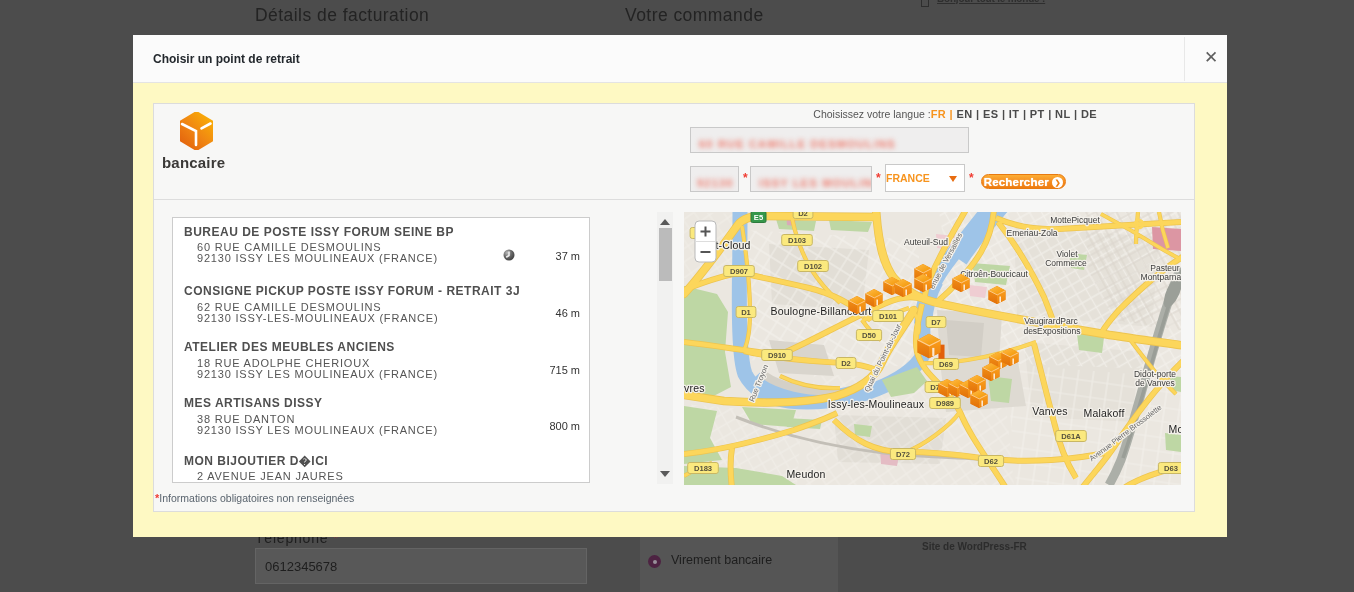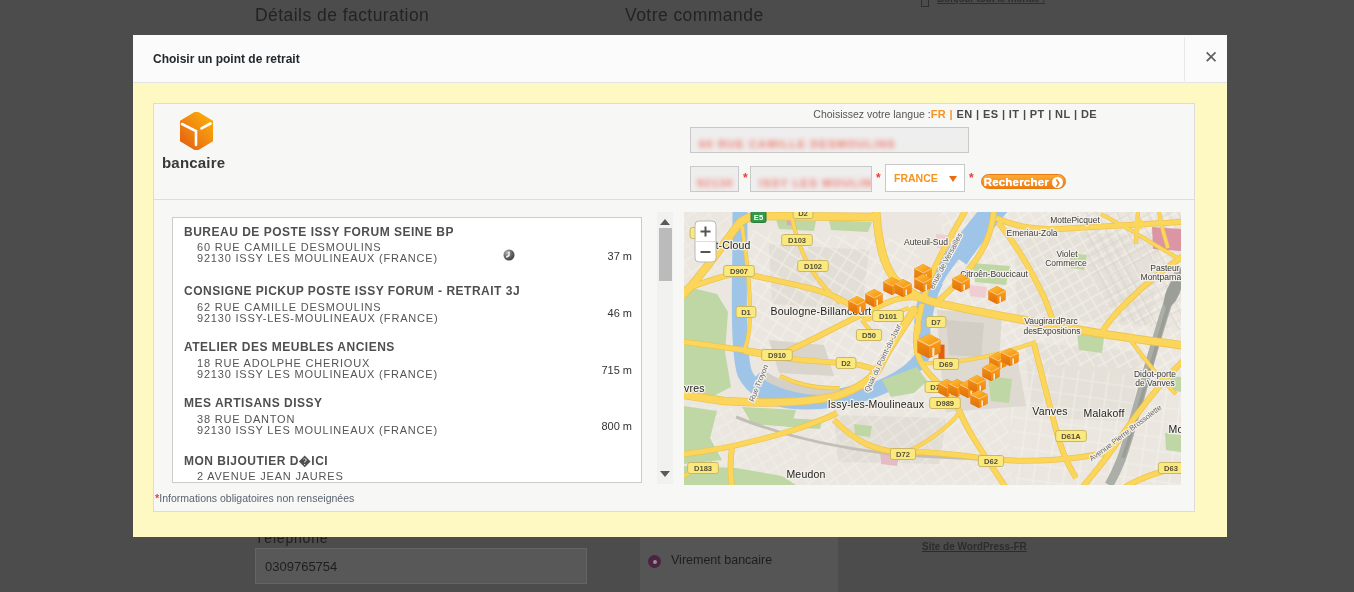--- a/index.html
+++ b/index.html
@@ -21,27 +21,27 @@
 
 #lang{left:0px;top:4px;width:943px;text-align:right;font-size:10.5px;color:#555;}
 #lang b{font-size:11px;color:#4a4a4a;letter-spacing:0.4px;}
 #lang .or{color:#f7941e;}
 
 .inp{background:#efeeee;border:1px solid #c9c9c9;box-sizing:border-box;overflow:hidden;}
 .blur{filter:blur(2.4px);color:#ee7b6d;font-size:11px;font-weight:bold;white-space:nowrap;letter-spacing:1.2px;}
 #addr{left:536px;top:23px;width:279px;height:26px;padding:6px 8px;}
 #zip{left:536px;top:62px;width:49px;height:26px;padding:6px 6px;}
 #city{left:596px;top:62px;width:122px;height:26px;padding:6px 8px;}
-#country{left:731px;top:60px;width:80px;height:28px;background:#fff;border:1px solid #c9c9c9;box-sizing:border-box;color:#f7941e;font-weight:bold;font-size:10.5px;line-height:26px;padding-left:8px;}
+#country{left:731px;top:60px;width:80px;height:28px;background:#fff;border:1px solid #c9c9c9;box-sizing:border-box;color:#f7941e;font-weight:bold;font-size:10.5px;line-height:26px;}
 #country .tri{position:absolute;right:7px;top:11px;width:0;height:0;border-left:4.5px solid transparent;border-right:4.5px solid transparent;border-top:6px solid #e86c10;}
 .star{color:#f03c32;font-size:12px;font-weight:bold;}
 #btn{left:827px;top:70px;width:85px;height:15px;border-radius:8px;background:linear-gradient(#fcae35,#f58a1f 55%,#ee7c0e);border:1px solid #e87a10;color:#fff;font-size:11.5px;font-weight:bold;letter-spacing:0.2px;text-align:center;line-height:14.5px;box-sizing:border-box;text-shadow:0 0 1px #fff;}
 #btn .circ{display:inline-block;width:11px;height:11px;border-radius:50%;background:#fff;color:#ef7f10;font-size:7px;line-height:11px;font-weight:bold;vertical-align:-1.5px;overflow:hidden;}
 
-#list{left:39px;top:182px;width:470px;height:266px;background:#fff;border:1px solid #ccc;box-sizing:border-box;overflow:hidden;}
+#list{left:39px;top:182px;width:418px;height:266px;background:#fff;border:1px solid #ccc;box-sizing:border-box;overflow:hidden;}
 .it-t{font-size:12px;font-weight:bold;color:#4f4f4f;letter-spacing:0.5px;white-space:nowrap;}
 .it-a{font-size:11px;color:#555;letter-spacing:0.8px;white-space:nowrap;line-height:10.5px;}
 .it-d{font-size:11px;color:#333;}
 
 #sbar{left:524px;top:177px;width:16px;height:272px;background:#f1f1f0;}
 #sthumb{left:526px;top:193px;width:13px;height:53px;background:#bbb;}
 .sarr{width:0;height:0;border-left:5px solid transparent;border-right:5px solid transparent;}
 
 #note{left:22px;top:457px;font-size:10.5px;color:#5a646e;}
 #note .star{font-size:11px;}
@@ -53,25 +53,25 @@
 </head>
 <body>
 
 <div class="abs bgh" style="left:255px;top:5px;">Détails de facturation</div>
 <div class="abs bgh" style="left:625px;top:5px;">Votre commande</div>
 <div class="abs" style="left:921px;top:-1px;width:6px;height:6px;border:1.5px solid #2e2e2e;"></div>
 <div class="abs" style="left:937px;top:-7px;font-size:10px;font-weight:bold;color:#2e2e2e;text-decoration:underline;letter-spacing:-0.2px;">Bonjour tout le monde !</div>
 <div class="abs" style="left:640px;top:530px;width:198px;height:62px;background:#555;"></div>
 <div class="abs dimtxt" style="left:255px;top:530px;font-size:14px;letter-spacing:0.8px;">Téléphone <span style="color:#7c3b40;">*</span></div>
 <div class="abs" style="left:255px;top:548px;width:332px;height:36px;background:#585858;border:1px solid #646464;box-sizing:border-box;"></div>
-<div class="abs dimtxt" style="left:265px;top:559px;font-size:13px;">0309765754</div>
+<div class="abs dimtxt" style="left:265px;top:559px;font-size:13px;">0612345678</div>
 <div class="abs" style="left:648px;top:555px;width:13px;height:13px;border-radius:50%;background:#4d2342;"></div>
 <div class="abs" style="left:652.5px;top:559.5px;width:4px;height:4px;border-radius:50%;background:#98909a;"></div>
 <div class="abs dimtxt" style="left:671px;top:553px;font-size:12.5px;">Virement bancaire</div>
-<div class="abs" style="left:922px;top:541px;font-size:10px;font-weight:bold;color:#2c2c2c;text-decoration:underline;">Site de WordPress-FR</div>
+<div class="abs" style="left:922px;top:541px;font-size:10px;font-weight:bold;color:#2c2c2c;">Site de WordPress-FR</div>
 
 <div id="modal" class="abs">
   <div id="mhead" class="abs">
     <div id="mtitle" class="abs">Choisir un point de retrait</div>
     <div id="msep" class="abs"></div>
     <div id="mclose" class="abs">✕</div>
   </div>
   <div id="panel" class="abs">
     <div id="phead-line" class="abs"></div>
 

